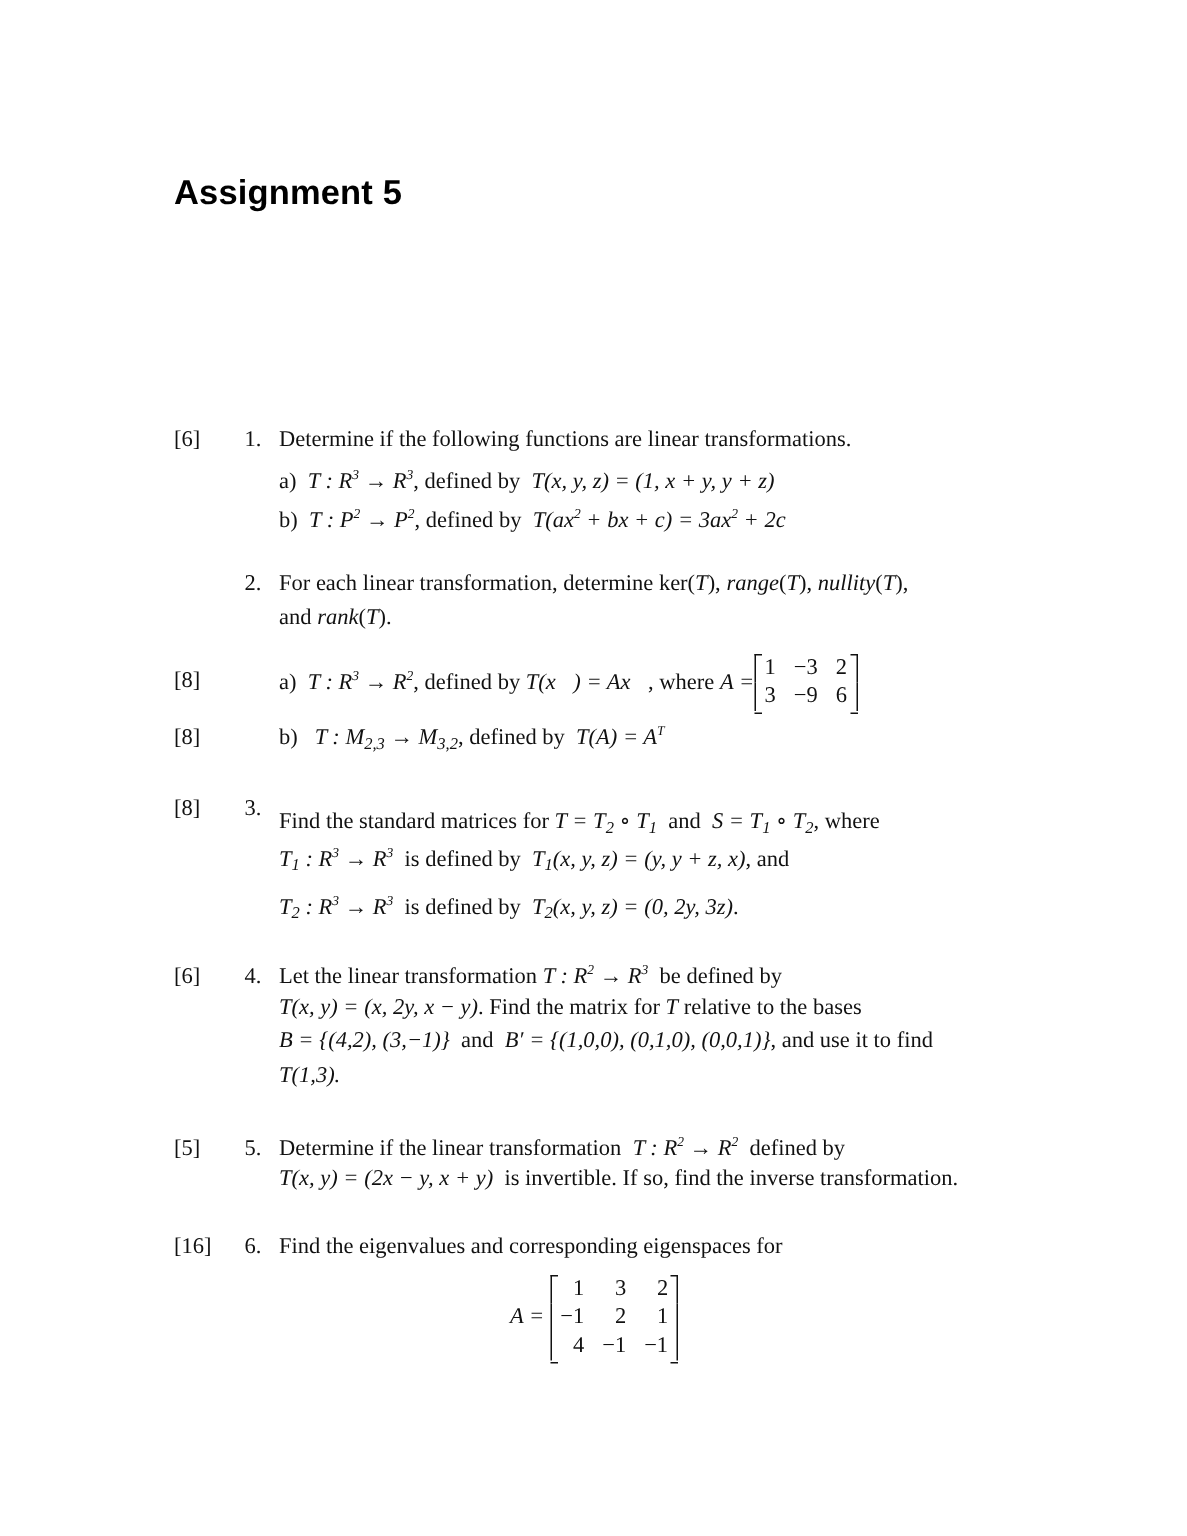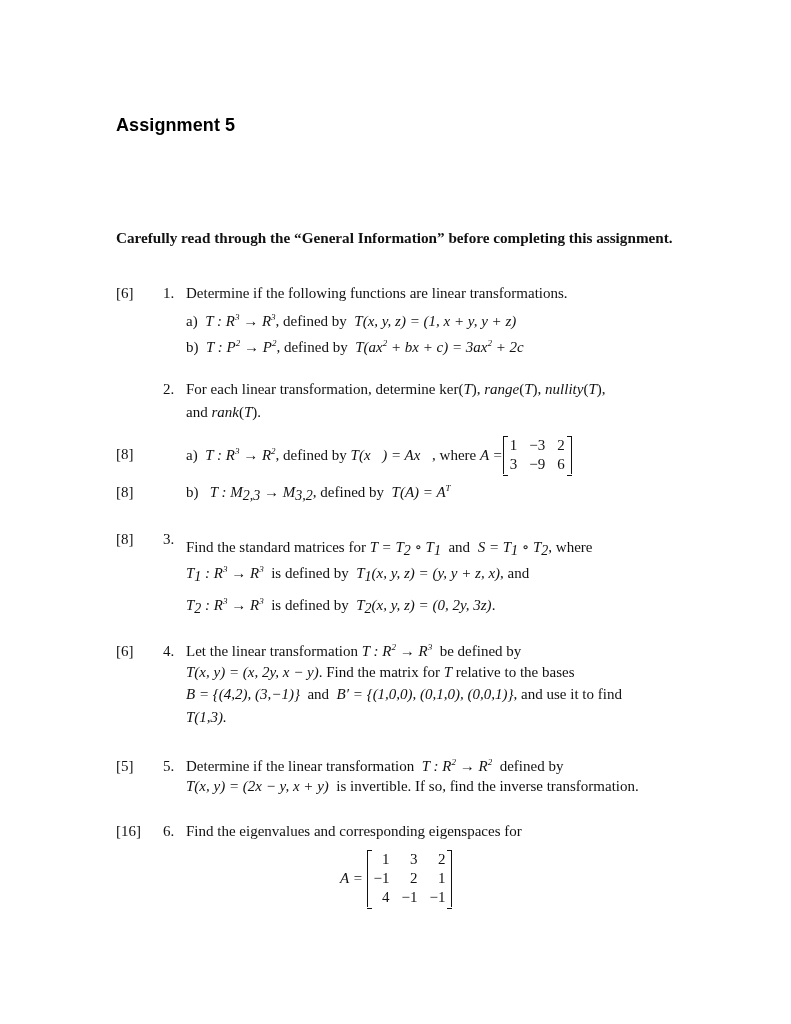--- a/index.html
+++ b/index.html
@@ -1,42 +1,41 @@
 <!DOCTYPE html>
 <html><head>
 <meta charset="utf-8">
 <style>
   html, body { margin:0; padding:0; background:#ffffff; }
   body { width:791px; height:1024px; position:relative; overflow:hidden;
          font-family:"Liberation Serif", "DejaVu Serif", serif; color:#111; }
   .page { position:absolute; left:0; top:0; width:791px; height:1024px; }
   .title { position:absolute; left:116px; top:115px; font-family:"Liberation Sans", "DejaVu Sans", sans-serif;
-           font-weight:bold; font-size:18px; color:#000; letter-spacing:0.1px; }
+           font-weight:bold; font-size:23px; color:#000; letter-spacing:0.1px; }
   .intro { position:absolute; left:116px; top:151px; width:560px; font-size:15.2px; line-height:20.5px; }
   .notice { position:absolute; left:116px; top:228px; width:560px; font-size:15.2px; line-height:20.5px; font-weight:bold; }
   .pts { position:absolute; left:116px; font-size:15px; }
   .qnum { position:absolute; left:163px; font-size:15px; }
   .line { position:absolute; left:186px; font-size:15px; white-space:nowrap; }
   .sub { position:absolute; font-size:15px; white-space:nowrap; }
   i, .m { font-style:italic; }
   sup { font-size:9px; vertical-align:6px; line-height:0; }
-  sub { font-size:14px; vertical-align:-3px; line-height:0; }
+  sub { font-size:11px; vertical-align:-3px; line-height:0; }
   .matrix { display:inline-block; position:relative; vertical-align:middle; }
   .matrix table { border-collapse:collapse; border-left:1.2px solid #111; border-right:1.2px solid #111; }
   .matrix td { padding:0 6px; text-align:right; font-size:15px; line-height:19px; font-style:normal; }
   .bl, .br { position:absolute; top:0; width:5px; height:100%; border-top:1.2px solid #111; border-bottom:1.2px solid #111; }
   .bl { left:0; } .br { right:0; }
 </style>
 </head>
 <body>
 
 <div class="page">
 
   <div class="title">Assignment 5</div>
-  <div class="notice">Carefully read through the “General Information” before completing this assignment.</div>
 
   <div>
     <span class="pts" style="top:285px">[6]</span>
     <span class="qnum" style="top:285px">1.</span>
     <span class="line" style="top:285px">Determine if the following functions are linear transformations.</span>
 
     <div class="sub" style="left:186px; top:313px">
       <span>a)</span>&nbsp;
       <span class="m">T : R<sup>3</sup> → R<sup>3</sup></span><span>, defined by</span>&nbsp;
       <span class="m">T(x, y, z) = (1, x + y, y + z)</span>

